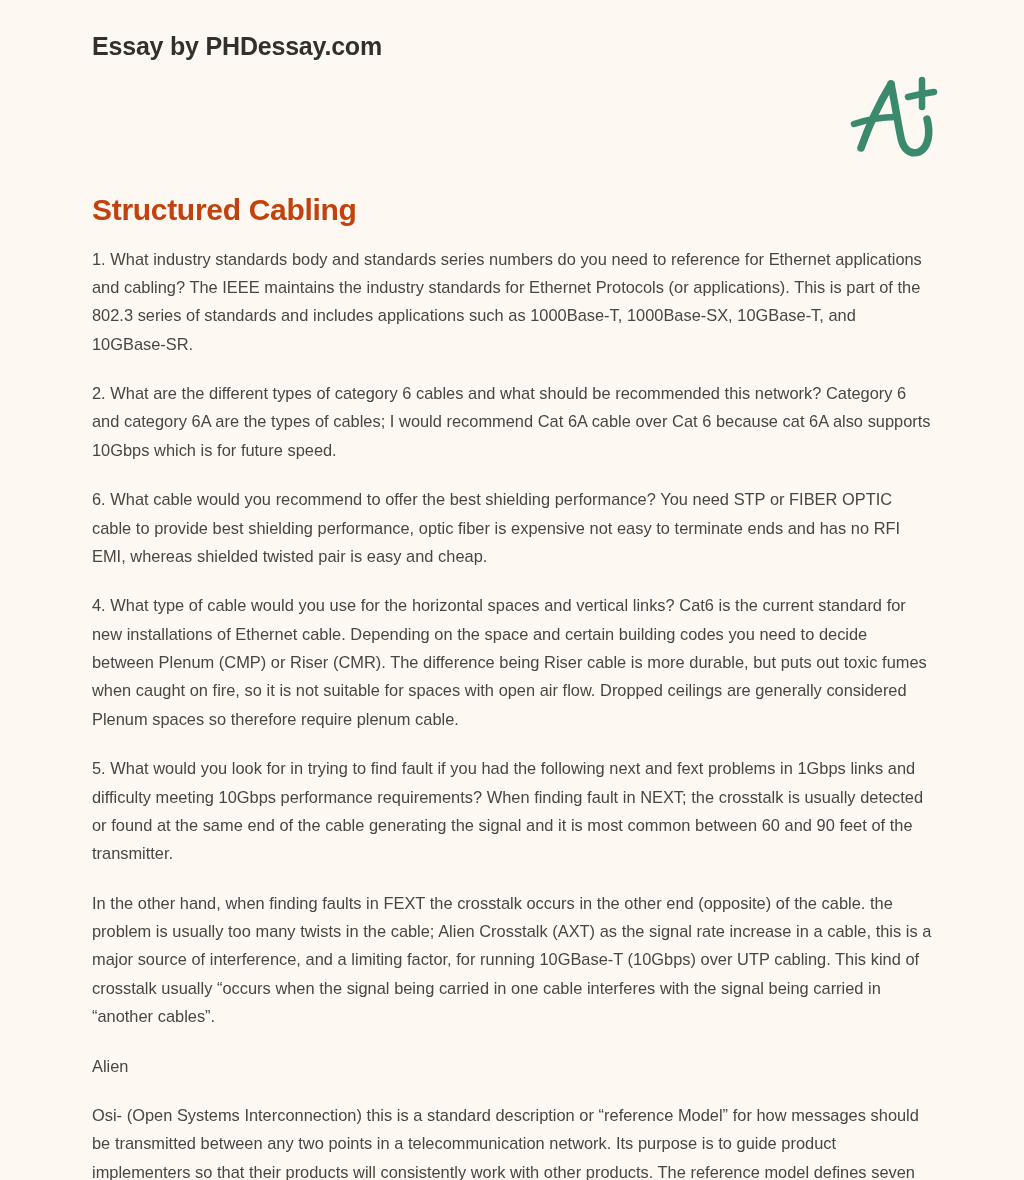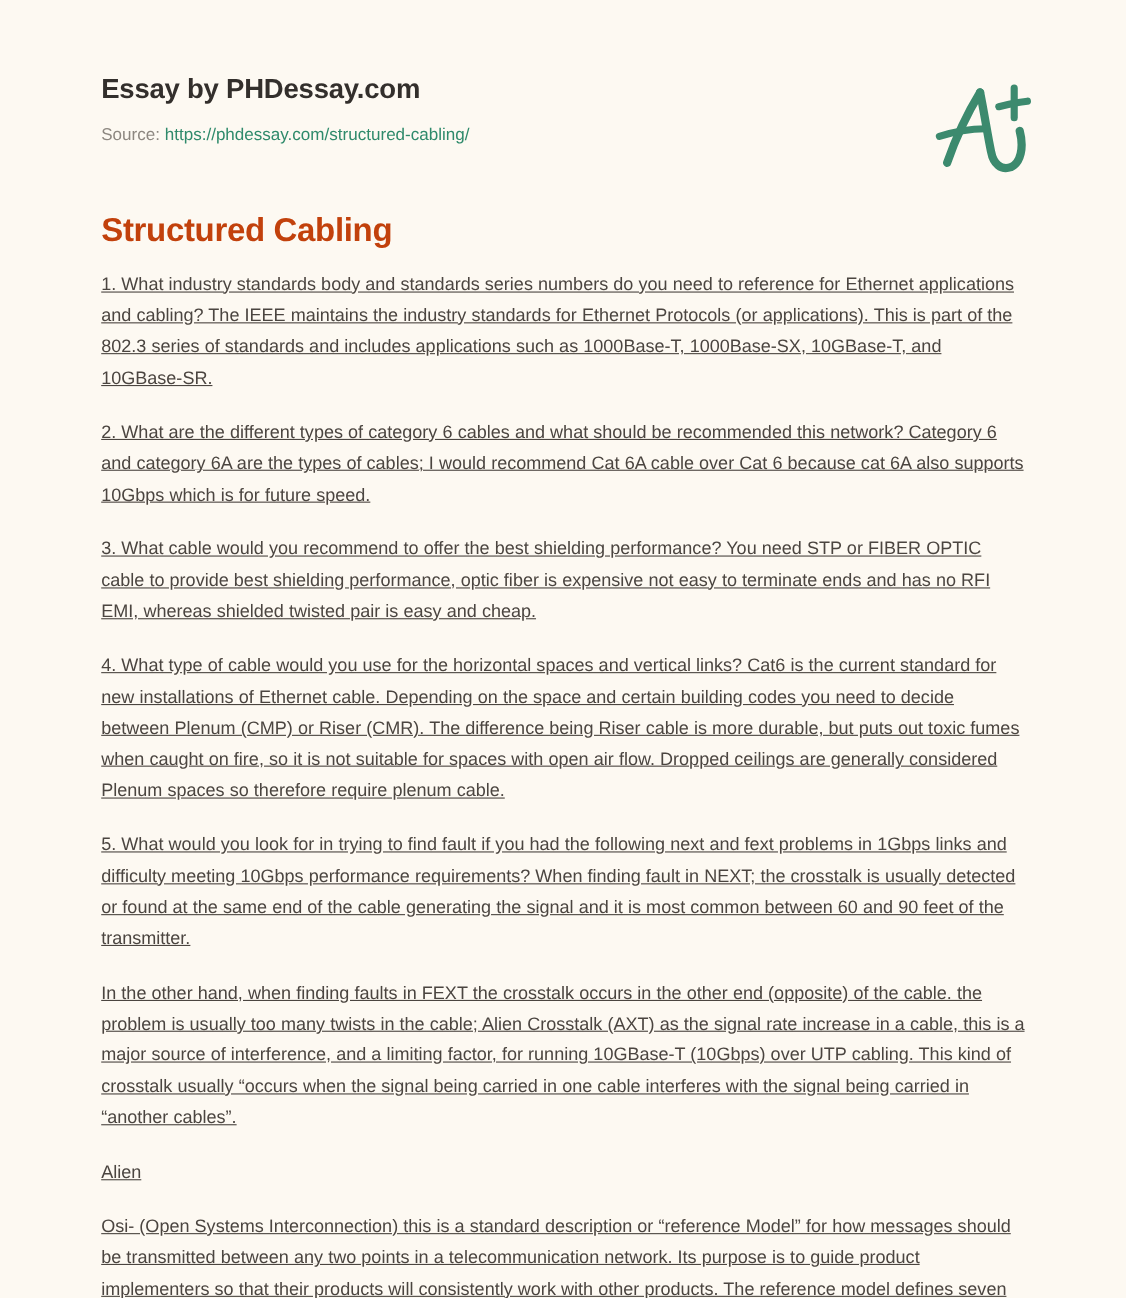--- a/index.html
+++ b/index.html
@@ -25,21 +25,21 @@
   }
 
   
   .header {
     position: absolute;
     top: 0;
     left: 0;
     width: 1024px;
     height: 190px;
     box-sizing: border-box;
-    padding: 66px 84px 0 92px;
+    padding: 31px 84px 0 92px;
   }
 
   .brand-line {
     font-size: 25px;
     font-weight: bold;
     color: #332f2c;
     letter-spacing: -0.2px;
     line-height: 1.2;
     margin: 0;
   }
@@ -88,38 +88,33 @@
     line-height: 1.35;
   }
 
   .body-text p {
     font-size: 16.4px;
     line-height: 1.73;
     color: #4b4540;
     margin: 0 0 21px 0;
     text-align: left;
     word-spacing: 0.1px;
-    text-decoration: underline;
   }
 
   .body-text p:last-child {
     margin-bottom: 0;
   }
 </style>
 </head>
 <body>
 
 <div class="page">
 
   <div class="header">
     <div class="brand-line">Essay by PHDessay.com</div>
-    <div class="source-line">
-      <span>Source:</span>
-      <a class="source-link" href="#">https://phdessay.com/structured-cabling/</a>
-    </div>
   </div>
 
   <div class="logo-wrap">
     <svg viewBox="0 0 110 110" xmlns="http://www.w3.org/2000/svg">
       <g fill="none" stroke="#3c8a6e" stroke-linecap="round" stroke-linejoin="round">
 
         <path d="M23 86 C30 66 42 40 53 22" stroke-width="7.5"></path>
 
         <path d="M53 22 C57 42 60 62 63 76 C65 87 72 93 81 90 C90 86 93 72 89 57" stroke-width="7.5"></path>
 
@@ -131,21 +126,21 @@
       </g>
     </svg>
   </div>
 
   <div class="article">
     <h1 class="doc-title">Structured Cabling</h1>
 
     <div class="body-text">
       <p>1. What industry standards body and standards series numbers do you need to reference for Ethernet applications and cabling? The IEEE maintains the industry standards for Ethernet Protocols (or applications). This is part of the 802.3 series of standards and includes applications such as 1000Base-T, 1000Base-SX, 10GBase-T, and 10GBase-SR.</p>
       <p>2. What are the different types of category 6 cables and what should be recommended this network? Category 6 and category 6A are the types of cables; I would recommend Cat 6A cable over Cat 6 because cat 6A also supports 10Gbps which is for future speed.</p>
-      <p>3. What cable would you recommend to offer the best shielding performance? You need STP or FIBER OPTIC cable to provide best shielding performance, optic fiber is expensive not easy to terminate ends and has no RFI EMI, whereas shielded twisted pair is easy and cheap.</p>
+      <p>6. What cable would you recommend to offer the best shielding performance? You need STP or FIBER OPTIC cable to provide best shielding performance, optic fiber is expensive not easy to terminate ends and has no RFI EMI, whereas shielded twisted pair is easy and cheap.</p>
       <p>4. What type of cable would you use for the horizontal spaces and vertical links? Cat6 is the current standard for new installations of Ethernet cable. Depending on the space and certain building codes you need to decide between Plenum (CMP) or Riser (CMR). The difference being Riser cable is more durable, but puts out toxic fumes when caught on fire, so it is not suitable for spaces with open air flow. Dropped ceilings are generally considered Plenum spaces so therefore require plenum cable.</p>
       <p>5. What would you look for in trying to find fault if you had the following next and fext problems in 1Gbps links and difficulty meeting 10Gbps performance requirements? When finding fault in NEXT; the crosstalk is usually detected or found at the same end of the cable generating the signal and it is most common between 60 and 90 feet of the transmitter.</p>
       <p>In the other hand, when finding faults in FEXT the crosstalk occurs in the other end (opposite) of the cable. the problem is usually too many twists in the cable; Alien Crosstalk (AXT) as the signal rate increase in a cable, this is a major source of interference, and a limiting factor, for running 10GBase-T (10Gbps) over UTP cabling. This kind of crosstalk usually “occurs when the signal being carried in one cable interferes with the signal being carried in “another cables”.</p>
       <p>Alien</p>
       <p>Osi- (Open Systems Interconnection) this is a standard description or “reference Model” for how messages should be transmitted between any two points in a telecommunication network. Its purpose is to guide product implementers so that their products will consistently work with other products. The reference model defines seven layers of functions that take place at each end of a communication. Although OSI is not always strictly adhered to in terms of keeping related functions together in a well-defined layer, many if not most products involved in telecommunication make an attempt to describe them in relation to the OSI model. It is also valuable as a single reference view of communication that furnishes everyo</p>
     </div>
   </div>
 
 </div>
 

